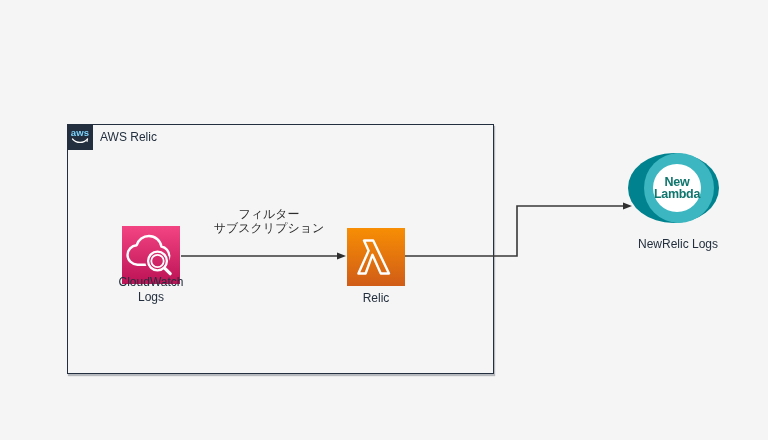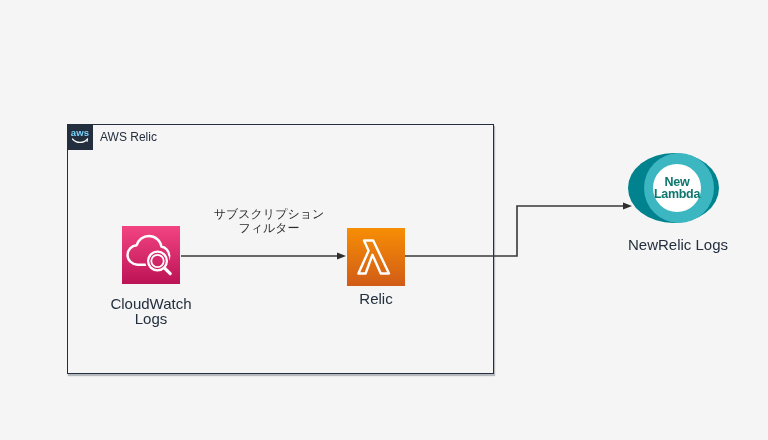--- a/index.html
+++ b/index.html
@@ -72,26 +72,26 @@
   }
   .lambda-icon {
     left: 347px;
     top: 228px;
     background: linear-gradient(180deg, #f78e04 0%, #d05c17 100%);
   }
   .node-icon svg { display: block; width: 58px; height: 58px; }
 
   .node-label {
     position: absolute;
-    font-size: 15px;
+    font-size: 12px;
     line-height: 15px;
     color: #232f3e;
     text-align: center;
   }
-  .cloudwatch-label { left: 91px;  top: 296px; width: 120px; text-align: center; }
+  .cloudwatch-label { left: 91px;  top: 275px; width: 120px; text-align: center; }
   .lambda-label     { left: 316px; top: 291px; width: 120px; }
   .newrelic-label   { left: 608px; top: 237px; width: 140px; }
 
   
   .edge-label {
     position: absolute;
     left: 199px;
     top: 207px;
     width: 140px;
     text-align: center;
@@ -189,22 +189,22 @@
       <circle cx="35.5" cy="35" r="6.2" fill="none" stroke="#ffffff" stroke-width="1.8"></circle>
       <line x1="42.6" y1="42.1" x2="48.2" y2="47.7" stroke="#ffffff" stroke-width="3.2" stroke-linecap="round"></line>
     </svg>
   </div>
   <div class="node-label cloudwatch-label">
     <div>CloudWatch</div>
     <div>Logs</div>
   </div>
 
   <div class="edge-label">
+    <div>フィルター</div>
     <div>サブスクリプション</div>
-    <div>フィルター</div>
   </div>
 
   <div class="node-icon lambda-icon">
     <svg viewBox="0 0 58 58">
       <path d="M17 12.5 L26.2 12.5 L42 45.5 L33.8 45.5 L25.4 26.8 L18.6 45.5 L11.4 45.5 L21.6 22.8 Z" fill="none" stroke="#ffffff" stroke-width="2.4" stroke-linejoin="round"></path>
     </svg>
   </div>
   <div class="node-label lambda-label">Relic</div>
 
   <div class="nr-logo">

